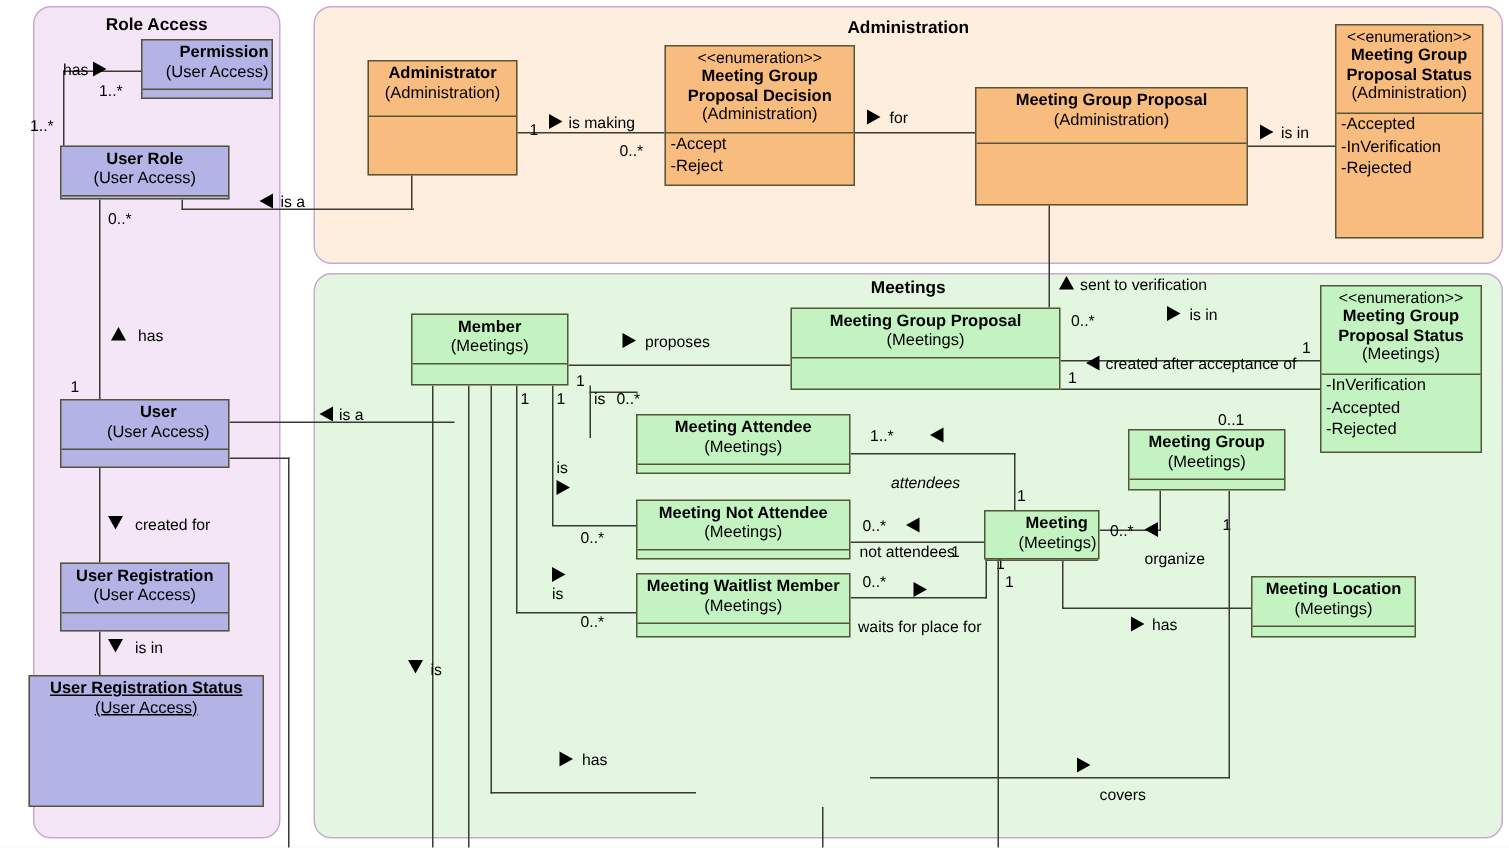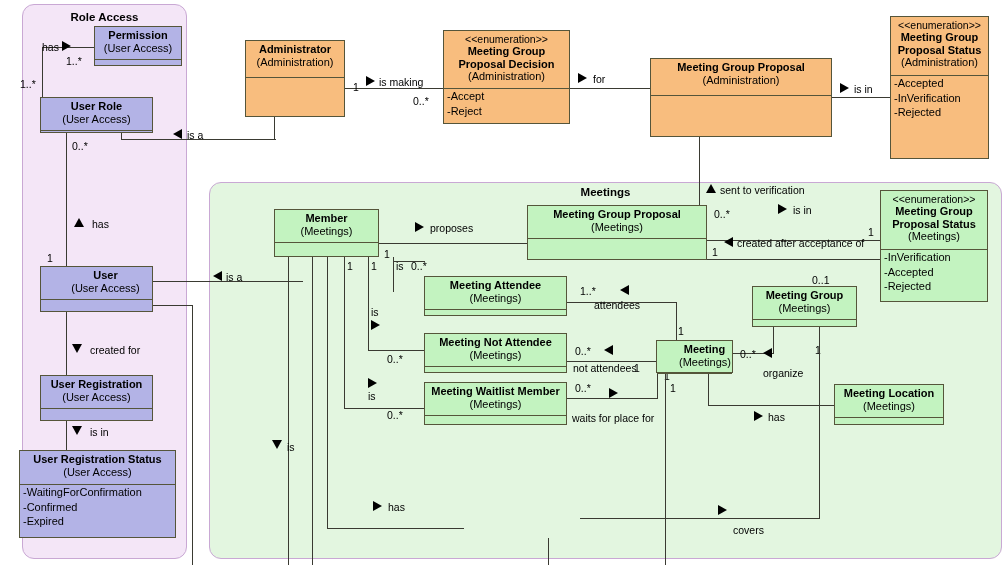--- a/index.html
+++ b/index.html
@@ -45,20 +45,23 @@
 </style>
 </head>
 <body>
 
 <div id="root">
 
   <div class="pkg pkg-useraccess" style="left:22px;top:4px;width:165px;height:555px;">
     <div class="pkg-title" style="top:6px;">Role Access</div>
   </div>
 
+  <div class="pkg pkg-admin" style="left:209px;top:4px;width:793px;height:172px;">
+    <div class="pkg-title" style="top:8px;">Administration</div>
+  </div>
 
   <div class="pkg pkg-meetings" style="left:209px;top:182px;width:793px;height:377px;">
     <div class="pkg-title" style="top:3px;">Meetings</div>
   </div>
 
   <div class="ln lnv" style="left:94px;top:47px;height:12px;"></div>
   <div class="ln lnh" style="left:42px;top:47px;width:53px;"></div>
   <div class="ln lnv" style="left:42px;top:47px;height:52px;"></div>
   <div class="ar ar-r" style="left:62px;top:41px;"></div>
   <div class="lbl" style="left:42px;top:41px;">has</div>
@@ -147,21 +150,21 @@
   <div class="lbl" style="left:854px;top:83px;">is in</div>
 
   <div class="ln lnv" style="left:274px;top:117px;height:22px;"></div>
   <div class="ln lnh" style="left:274px;top:139px;width:2px;"></div>
 
   <div class="ln lnv" style="left:699px;top:137px;height:68px;"></div>
   <div class="ar ar-u" style="left:706px;top:184px;"></div>
   <div class="lbl" style="left:720px;top:184px;">sent to verification</div>
 
   <div class="cls blue" style="left:94px;top:26px;width:88px;height:40px;">
-    <div class="hdr" style="height:32px;">
+    <div class="hdr" style="height:32px;text-align:right;">
       <div class="nm">Permission</div>
       <div class="pkgname">(User Access)</div>
     </div>
     <div class="body" style="height:8px;"></div>
   </div>
 
   <div class="cls blue" style="left:40px;top:97px;width:113px;height:36px;">
     <div class="hdr" style="height:32px;">
       <div class="nm">User Role</div>
       <div class="pkgname">(User Access)</div>
@@ -179,28 +182,23 @@
 
   <div class="cls blue" style="left:40px;top:375px;width:113px;height:46px;">
     <div class="hdr" style="height:32px;">
       <div class="nm">User Registration</div>
       <div class="pkgname">(User Access)</div>
     </div>
     <div class="body" style="height:14px;"></div>
   </div>
 
   <div class="cls blue" style="left:19px;top:450px;width:157px;height:88px;">
-    <div class="hdr" style="height:33px;">
+    <div class="hdr" style="height:33px;text-decoration:underline;">
       <div class="nm">User Registration Status</div>
       <div class="pkgname">(User Access)</div>
-    </div>
-    <div class="body" style="height:55px;">
-      <div class="li">-WaitingForConfirmation</div>
-      <div class="li">-Confirmed</div>
-      <div class="li">-Expired</div>
     </div>
   </div>
 
   <div class="ln lnh" style="left:379px;top:243px;width:148px;"></div>
   <div class="ar ar-r" style="left:415px;top:222px;"></div>
   <div class="lbl" style="left:430px;top:222px;">proposes</div>
   <div class="mult" style="left:384px;top:248px;">1</div>
 
   <div class="ln lnh" style="left:707px;top:240px;width:183px;"></div>
   <div class="ar ar-r" style="left:778px;top:204px;"></div>
@@ -240,21 +238,21 @@
   <div class="mult" style="left:371px;top:260px;">1</div>
 
   <div class="ln lnv" style="left:393px;top:257px;height:35px;"></div>
   <div class="ln lnh" style="left:393px;top:261px;width:32px;"></div>
   <div class="lbl" style="left:396px;top:260px;">is</div>
   <div class="mult" style="left:411px;top:260px;">0..*</div>
 
   <div class="ln lnh" style="left:567px;top:302px;width:110px;"></div>
   <div class="ln lnv" style="left:676px;top:302px;height:38px;"></div>
   <div class="ar ar-l" style="left:620px;top:285px;"></div>
-  <div class="lbl" style="left:594px;top:299px;">attendees</div>
+  <div class="lbl" style="left:594px;top:316px;font-style:italic;">attendees</div>
   <div class="mult" style="left:580px;top:285px;">1..*</div>
   <div class="mult" style="left:678px;top:325px;">1</div>
 
   <div class="ln lnh" style="left:567px;top:361px;width:91px;"></div>
   <div class="ar ar-l" style="left:604px;top:345px;"></div>
   <div class="lbl" style="left:573px;top:362px;">not attendees</div>
   <div class="mult" style="left:575px;top:345px;">0..*</div>
   <div class="mult" style="left:634px;top:362px;">1</div>
 
   <div class="ln lnh" style="left:567px;top:398px;width:91px;"></div>

